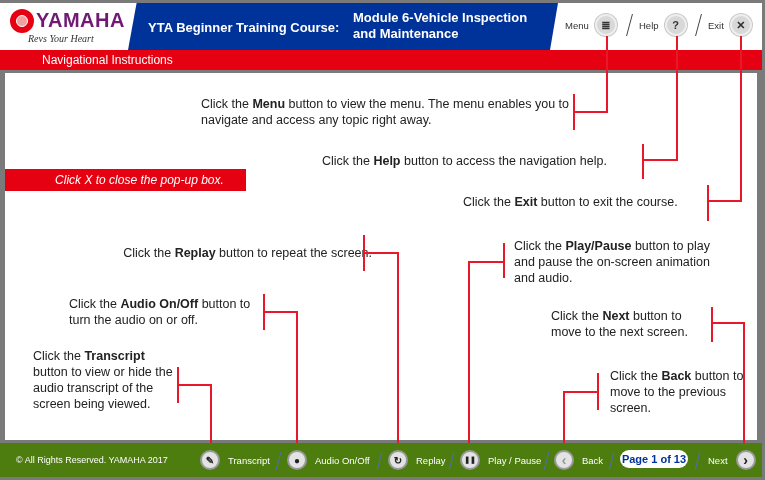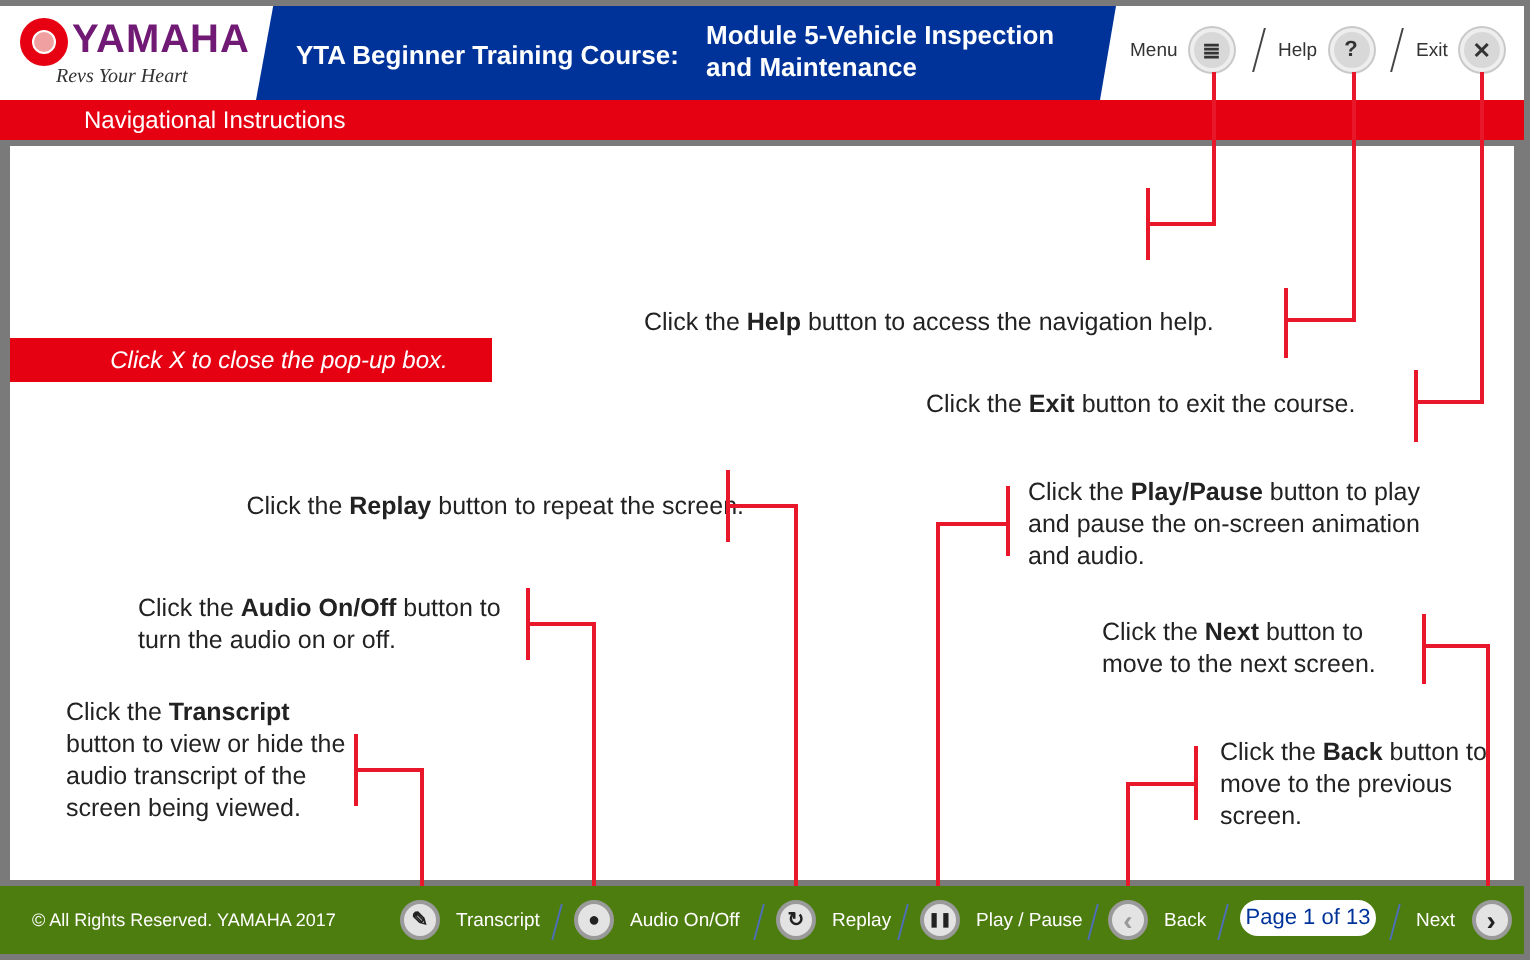--- a/index.html
+++ b/index.html
@@ -24,37 +24,37 @@
   #close-hint { position:absolute; left:5px; top:169px; width:213px; height:22px; background:#e50012; color:#fff; font-style:italic; font-size:12px; line-height:22px; text-align:center;padding-left:28px; }
   .note { position:absolute; font-size:12.5px; color:#222; line-height:16px; }
   .note b { font-weight:bold; }
   .ln { position:absolute; background:#e8182a; }
   #footer { position:absolute; left:0; top:443px; width:762px; height:34px; background:#4d7c0f; }
   #copyright { position:absolute; left:16px; top:12px; font-size:9px; color:#fff; }
   .fbtn { position:absolute; top:6px; height:22px; display:flex; align-items:center; }
   .fbtn .ic { width:16px; height:16px; border-radius:50%; background:#e3e3e3; border:2px solid #9a9a9a; display:flex; align-items:center; justify-content:center; font-size:10px; color:#222; font-weight:bold; }
   .fbtn .lbl { color:#fff; font-size:9.5px; margin-left:8px; }
   .fsep { position:absolute; top:9px; width:1px; height:18px; background:#4f6fb8; transform:skewX(-15deg); }
-  #page-pill { position:absolute; left:620px; top:7px; width:68px; height:18px; background:#fff; border-radius:10px; color:#00339a; font-size:11px; font-weight:normal; text-align:center; line-height:18px; }
+  #page-pill { position:absolute; left:620px; top:7px; width:68px; height:18px; background:#fff; border-radius:10px; color:#00339a; font-size:11px; font-weight:bold; text-align:center; line-height:18px; }
 </style>
 </head>
 <body>
 
 <div id="frame">
 
   <div id="header">
     <div id="logo">
       <div class="emblem"></div>
       <div class="wordmark">YAMAHA</div>
       <div class="tagline">Revs Your Heart</div>
     </div>
   </div>
   <div id="title-band"></div>
   <div id="course-title">YTA Beginner Training Course:</div>
-  <div id="module-title">Module 5-Vehicle Inspection and Maintenance</div>
+  <div id="module-title">Module 6-Vehicle Inspection and Maintenance</div>
 
   <div class="top-nav" style="left:565px;">
     <span class="lbl">Menu</span>
     <span class="round-icon">≣</span>
   </div>
   <div class="slash" style="left:629px;"></div>
   <div class="top-nav" style="left:639px;">
     <span class="lbl">Help</span>
     <span class="round-icon">?</span>
   </div>
@@ -65,20 +65,21 @@
   </div>
 
   <div id="subbar">
     <span>Navigational Instructions</span>
   </div>
 
   <div id="content"></div>
 
   <div id="close-hint">Click X to close the pop-up box.</div>
 
+  <div class="note" style="left:201px; top:96px; width:370px;"><span>Click the </span><b>Menu</b><span> button to view the menu. The menu enables you to navigate and access any topic right away.</span></div>
   <div class="note" style="left:322px; top:153px; width:320px;"><span>Click the </span><b>Help</b><span> button to access the navigation help.</span></div>
   <div class="note" style="left:463px; top:194px; width:245px;"><span>Click the </span><b>Exit</b><span> button to exit the course.</span></div>
   <div class="note" style="left:82px; top:245px; width:290px;text-align:right;"><span>Click the </span><b>Replay</b><span> button to repeat the screen.</span></div>
   <div class="note" style="left:514px; top:238px; width:200px;"><span>Click the </span><b>Play/Pause</b><span> button to play and pause the on-screen animation and audio.</span></div>
   <div class="note" style="left:69px; top:296px; width:190px;"><span>Click the </span><b>Audio On/Off</b><span> button to turn the audio on or off.</span></div>
   <div class="note" style="left:551px; top:308px; width:160px;"><span>Click the </span><b>Next</b><span> button to move to the next screen.</span></div>
   <div class="note" style="left:33px; top:348px; width:140px;"><span>Click the </span><b>Transcript</b><span> button to view or hide the audio transcript of the screen being viewed.</span></div>
   <div class="note" style="left:610px; top:368px; width:140px;"><span>Click the </span><b>Back</b><span> button to move to the previous screen.</span></div>
 
   <div class="ln" style="left:606px; top:36px; width:2px; height:77px;"></div>

